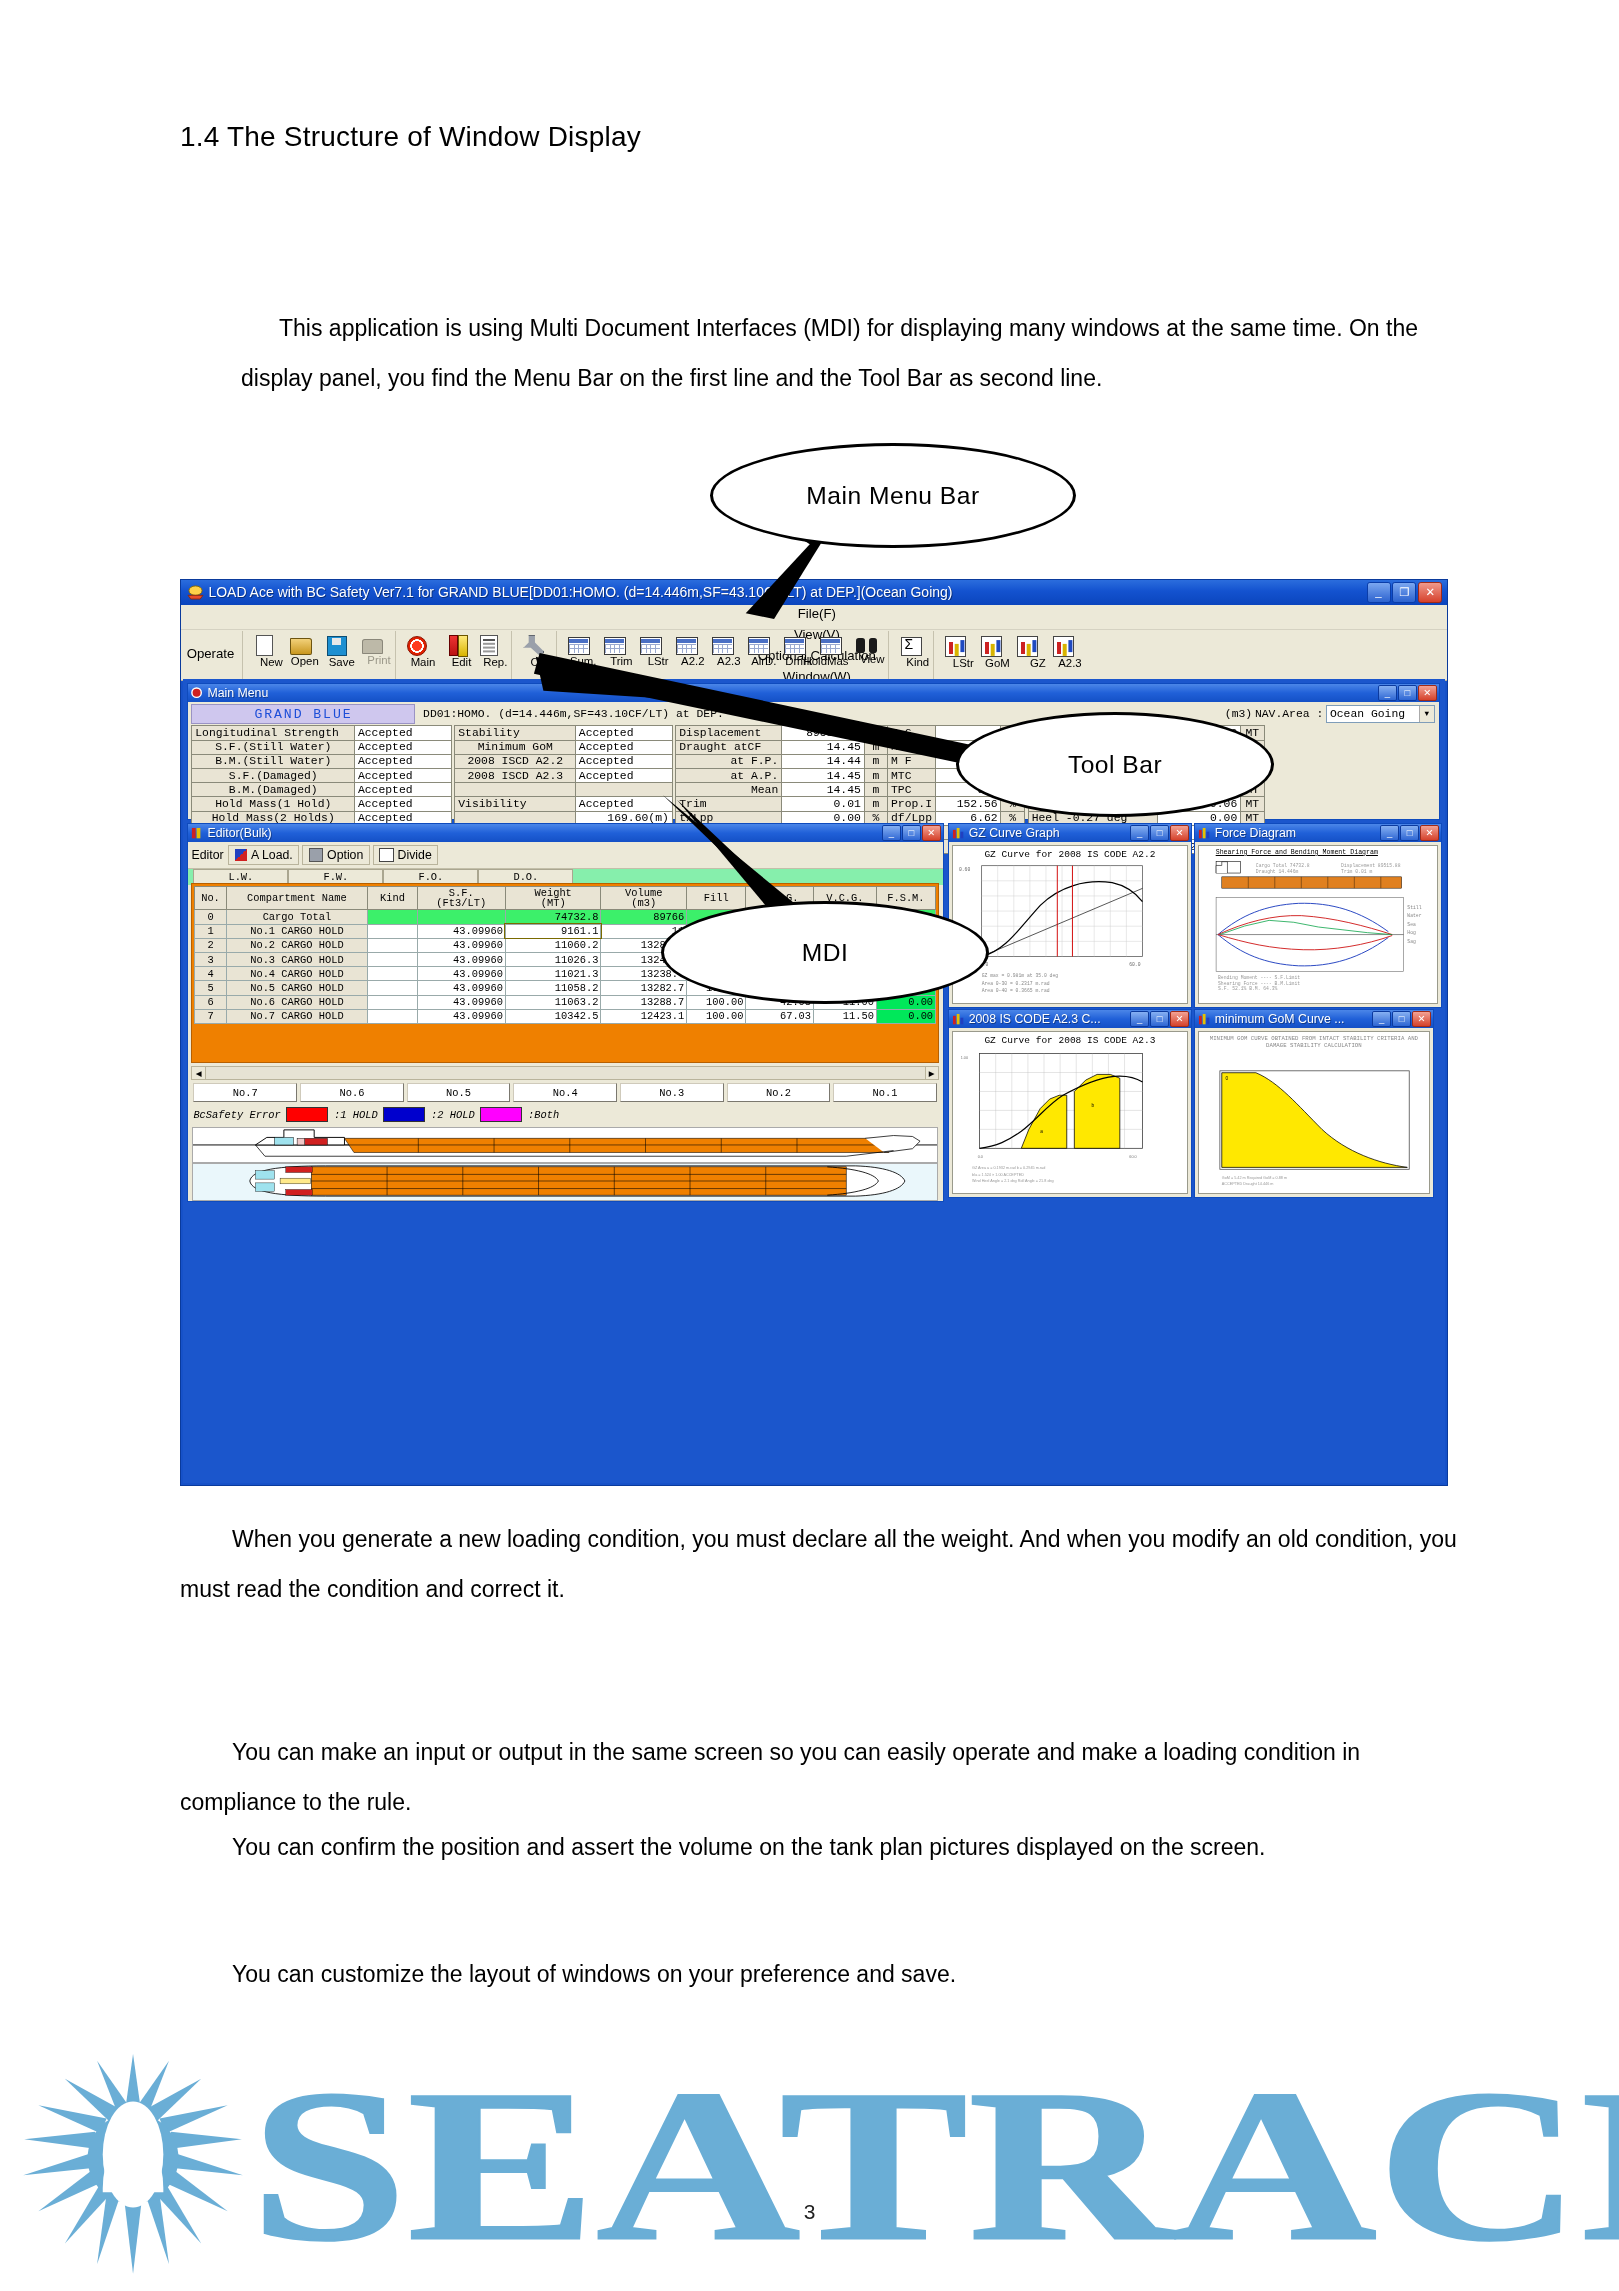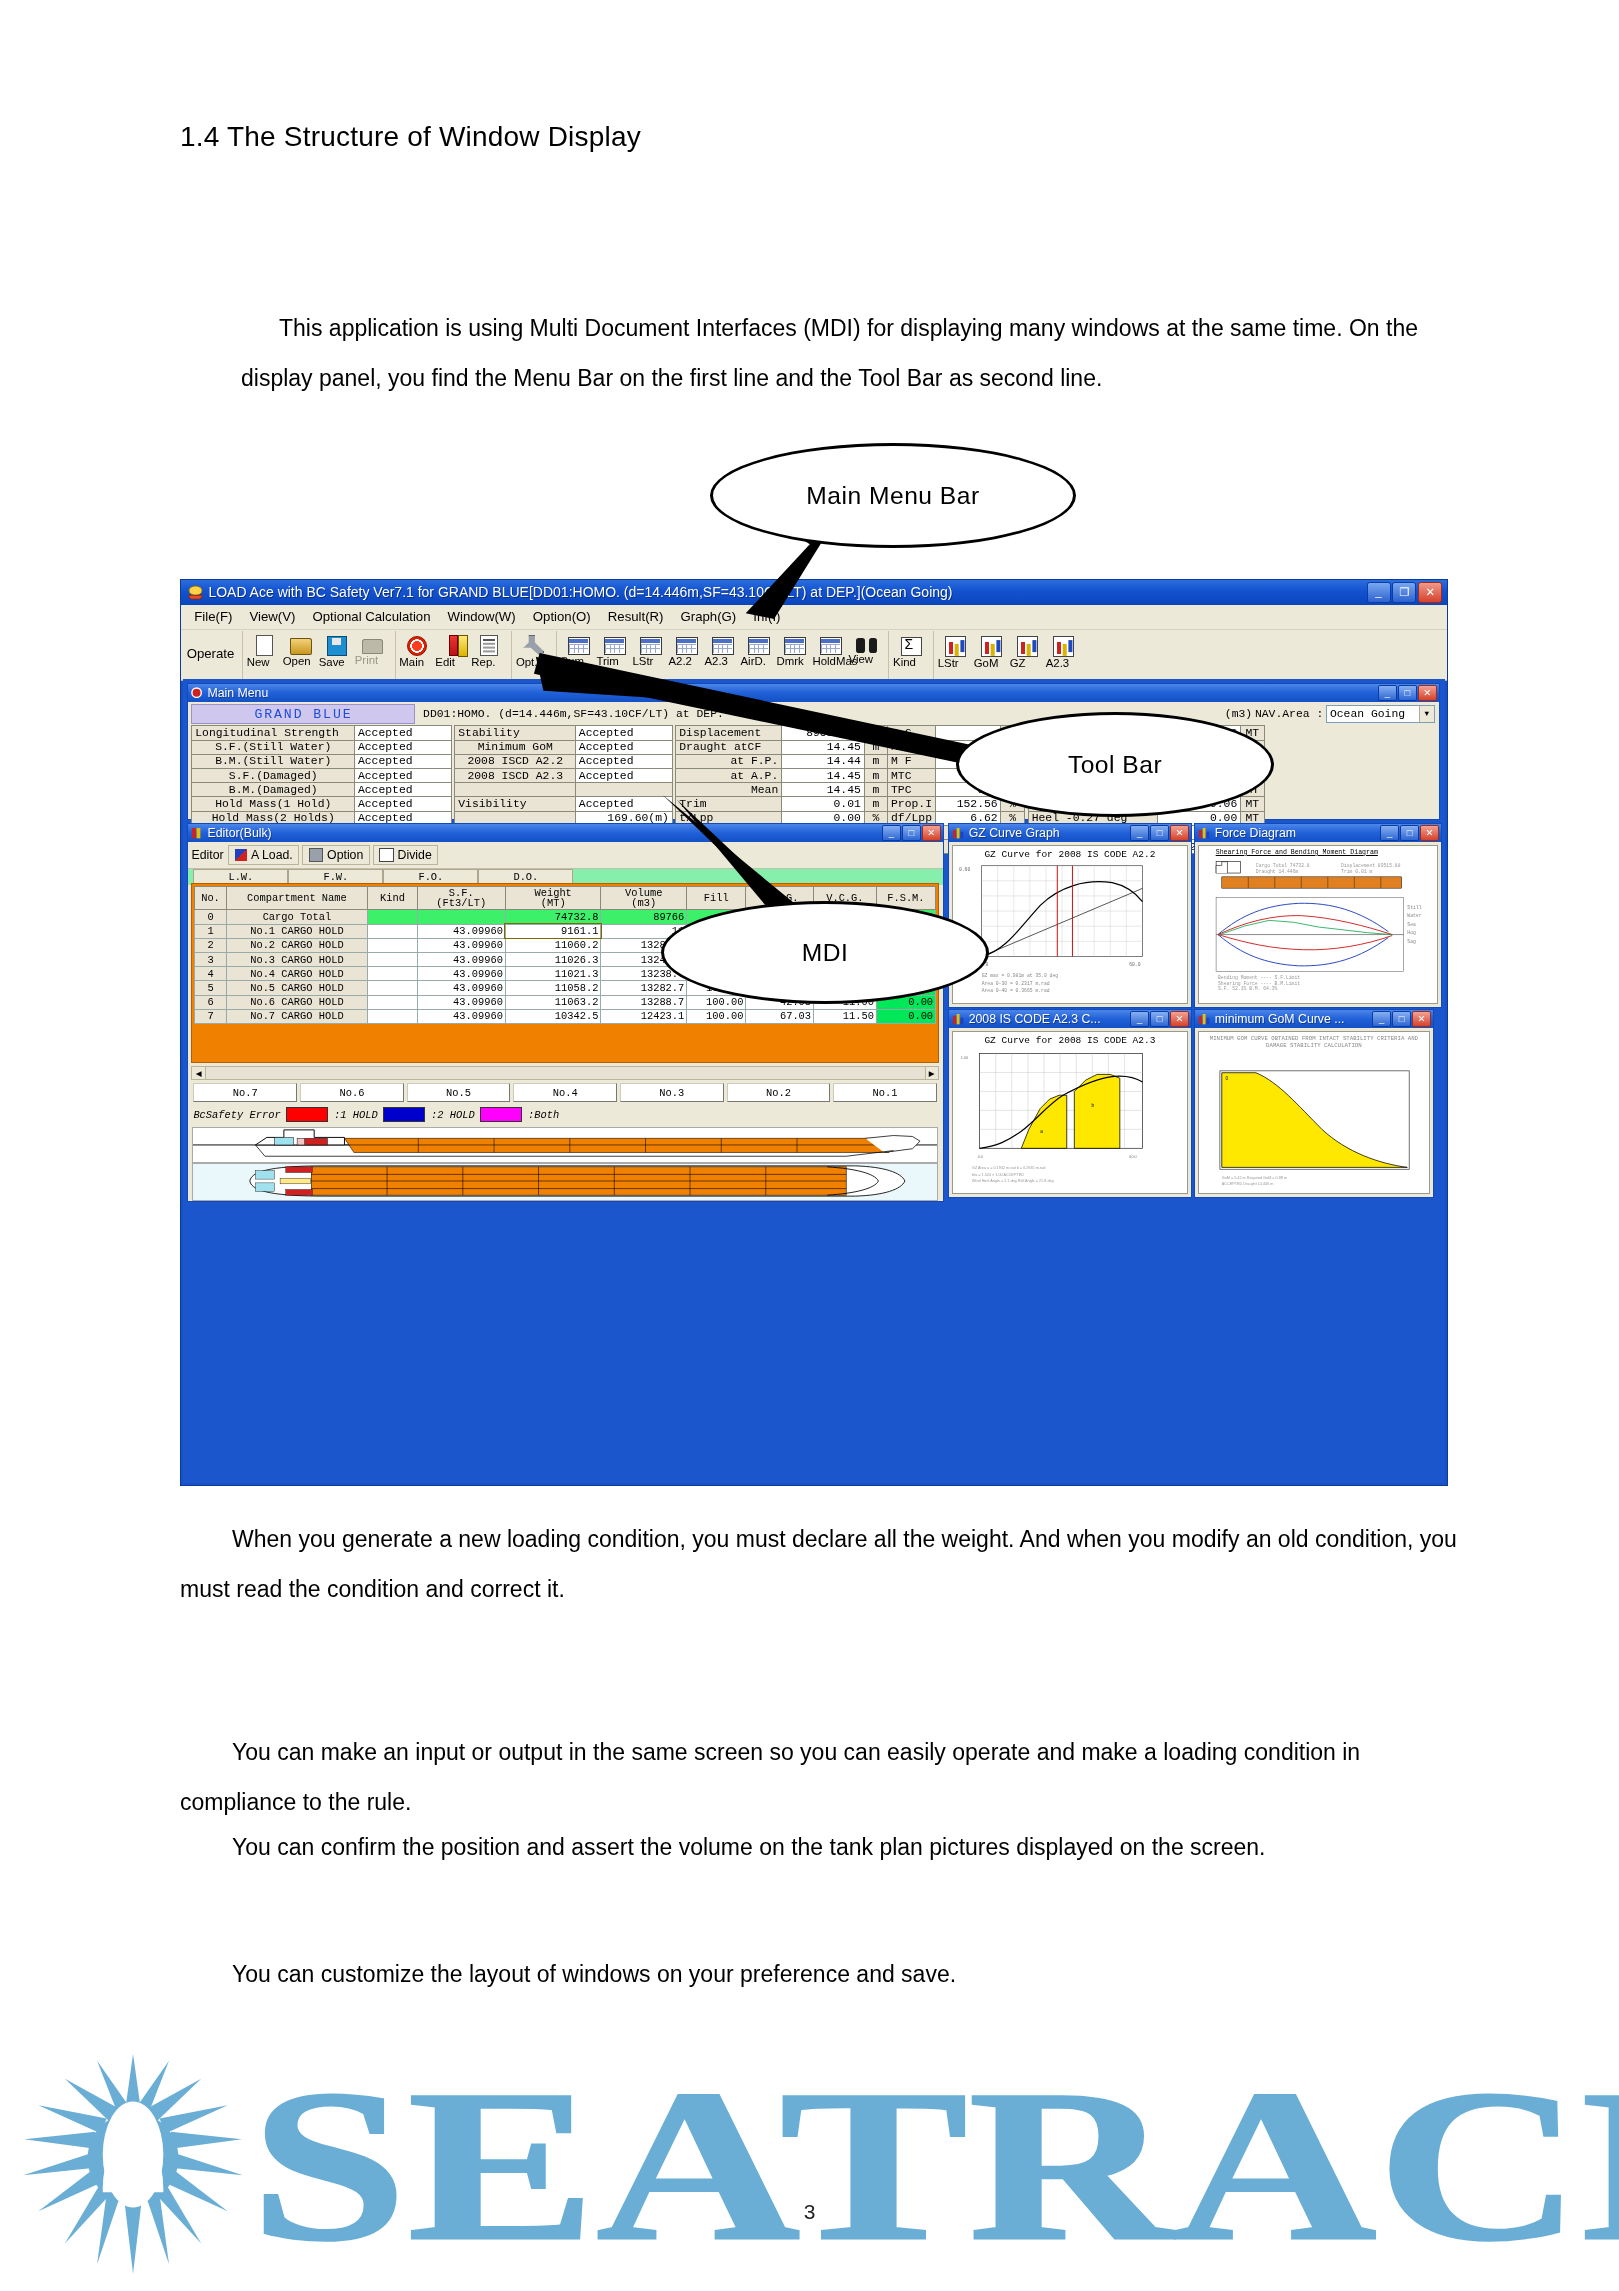--- a/index.html
+++ b/index.html
@@ -66,32 +66,32 @@
   .tb-btn {
     width:22px; height:19px; border-radius:2.8px; border:0.9px solid #0b3da8;
     background:linear-gradient(to bottom,#7ba7f0,#2d63cf);
     display:flex; align-items:center; justify-content:center;
     color:#fff; font-size:11.4px; line-height:1;
   }
   .tb-btn.close { background:linear-gradient(to bottom,#f09a8c,#d6412c); border-color:#a12a18; }
 
   .menubar {
     background:#ece9d8; border-bottom:0.9px solid #d5d2c2;
-    height:24px; display:flex; align-items:center; padding-left:5.7px; gap:1.9px;
+    height:24px; display:flex; align-items:center; padding-left:5.7px; gap:1.9px;flex-direction:column;
   }
   .menubar span { font-size:13.2px; padding:1.9px 7.6px; white-space:nowrap; }
 
   .toolbar {
     background:#ece9d8; height:49px; display:flex; align-items:stretch;
     border-bottom:1.9px solid #b9b49c; padding:1.9px 1.9px 0 3.8px;
   }
   .tb-label { font-size:13.2px; display:flex; align-items:center; padding:0 7.6px 5.7px 1.9px; }
   .tb-group { display:flex; align-items:stretch; padding:0 3.8px; border-left:0.9px solid #c6c2ae; }
   .tb-item {
-    width:36px; display:flex; flex-direction:column; align-items:flex-start; justify-content:flex-start;
+    width:36px; display:flex; flex-direction:column; align-items:flex-end; justify-content:flex-start;
     padding-top:2.8px; gap:0.9px;
   }
   .tb-item .glyph { width:23px; height:22px; position:relative; }
   .tb-item .cap { font-size:11.4px; line-height:11.4px; color:#000; white-space:nowrap; }
   .tb-item.disabled .cap { color:#9b988a; }
 
   
   .ic-doc { background:#fff; border:0.9px solid #555; width:15px!important; height:19px!important; margin:0.9px auto 0; }
   .ic-folder { background:linear-gradient(to bottom,#f2d17a,#c9971f); border:0.9px solid #6d5410; width:20px!important; height:15px!important; margin:3.8px auto 0; border-radius:0.9px 2.8px 1.9px 1.9px;}
   .ic-save { background:#1d8fd1; border:0.9px solid #0d4d73; width:18px!important; height:18px!important; margin:1.9px auto 0; }

